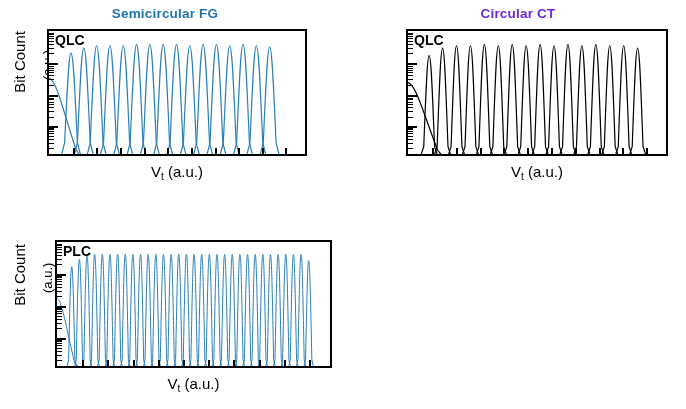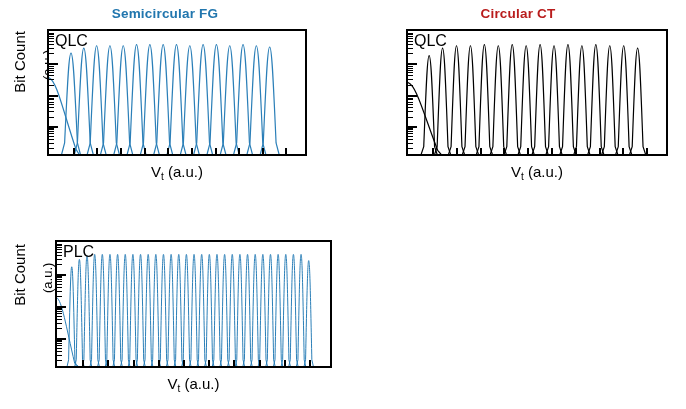--- a/index.html
+++ b/index.html
@@ -66,22 +66,22 @@
     box-sizing: border-box;
     border: 2px solid #000000;
     background: #ffffff;
     overflow: hidden;
   }
 
   .level-tag {
     position: absolute;
     top: 2px;
     left: 6px;
-    font-size: 16px;
-    font-weight: normal;
+    font-size: 14px;
+    font-weight: bold;
     z-index: 5;
     line-height: 1;
   }
 
   .curve-svg {
     position: absolute;
     top: 0;
     left: 0;
     width: 100%;
     height: 100%;
@@ -188,21 +188,21 @@
       <div class="xtick" style="left: 236.4px; height: 6px;"></div>
     </div>
 
   <div class="xlabel" style="left:47px; top:163px; width:260px;">
     <span>V</span><sub>t</sub>&nbsp;<span>(a.u.)</span>
   </div>
 </div>
 
 <div class="panel" style="left:343px; top:0px; width:343px; height:200px;">
 
-  <div class="panel-title" style="top:6px; left:30px; width:290px; color:#b91c1c;">Circular CT</div>
+  <div class="panel-title" style="top:6px; left:30px; width:290px; color:#6d28d9;">Circular CT</div>
 
   <div class="ylabel" style="left:27px; top:54px; width:100px;">
     <div class="ylabel-main">Bit Count</div>
   </div>
   <div class="ylabel" style="left:65px; top:58px; width:80px;">
     <div class="ylabel-units">(a.u.)</div>
   </div>
 
   <div class="frame" style="left:63px; top:29px; width:262px; height:127px;">
     <span class="level-tag">QLC</span>

